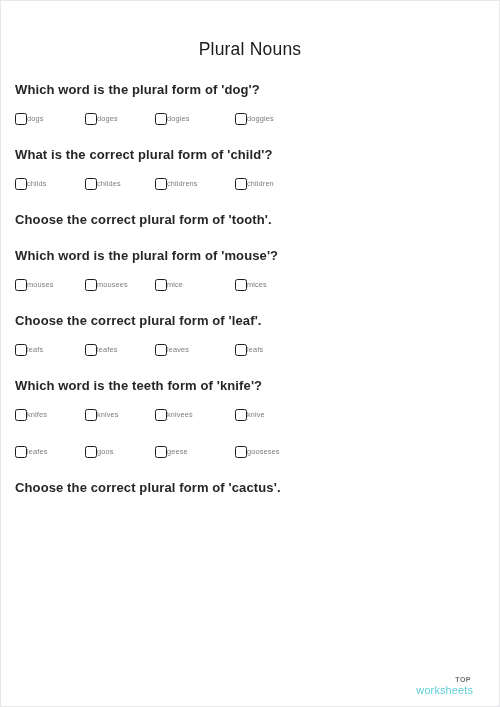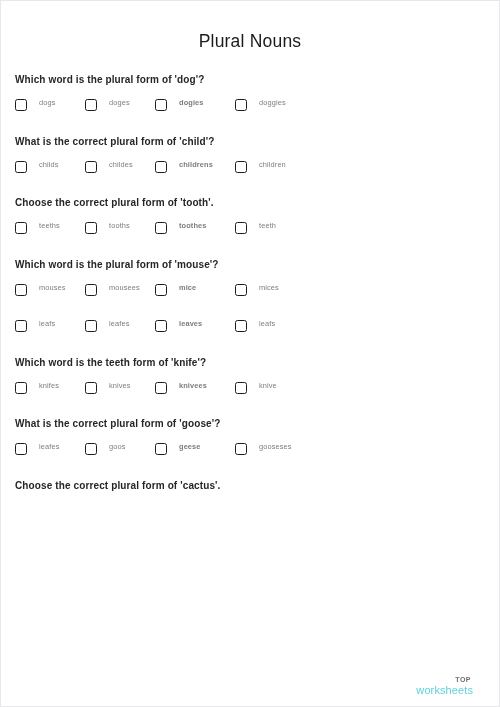--- a/index.html
+++ b/index.html
@@ -21,54 +21,54 @@
     background: #ffffff;
     border: 1px solid #e8e8ea;
     padding: 0;
   }
   .worksheet-title {
     text-align: center;
     font-size: 17.5px;
     font-weight: 400;
     color: #1b1b1b;
     letter-spacing: 0.2px;
-    margin: 8px;
+    margin: 16px;
     padding-top: 22px;
     padding-bottom: 0;
   }
   .questions {
     margin-top: 22px;
   }
   .question-block {
     padding: 0 0 0 14px;
     margin-bottom: 20.5px;
   }
   .question-prompt {
-    font-size: 10px;
+    font-size: 13px;
     font-weight: 700;
     color: #262626;
     letter-spacing: 0.12px;
     margin: 0 0 13px 0;
     line-height: 1.2;
   }
   .options-row {
     position: relative;
     height: 16px;
   }
   .option {
     position: absolute;
     top: 0;
     display: flex;
-    align-items: flex-start;
-    gap: 12px;
+    align-items: center;
+    gap: 0;
     height: 16px;
   }
   .option:nth-child(1) { left: 0px; }
   .option:nth-child(2) { left: 70px; }
-  .option:nth-child(3) { left: 140px; font-weight: bold; }
+  .option:nth-child(3) { left: 140px; }
   .option:nth-child(4) { left: 220px; }
   .checkbox {
     box-sizing: border-box;
     width: 12px;
     height: 12px;
     border: 1.6px solid #1c1c1c;
     border-radius: 2.5px;
     background: #ffffff;
     flex: 0 0 auto;
   }
@@ -148,38 +148,20 @@
             <span class="option-label">childrens</span>
           </div>
           <div class="option">
             <span class="checkbox"></span>
             <span class="option-label">children</span>
           </div>
         </div>
       </div>
       <div class="question-block">
         <p class="question-prompt">Choose the correct plural form of 'tooth'.</p>
-        <div class="options-row">
-          <div class="option">
-            <span class="checkbox"></span>
-            <span class="option-label">teeths</span>
-          </div>
-          <div class="option">
-            <span class="checkbox"></span>
-            <span class="option-label">tooths</span>
-          </div>
-          <div class="option">
-            <span class="checkbox"></span>
-            <span class="option-label">toothes</span>
-          </div>
-          <div class="option">
-            <span class="checkbox"></span>
-            <span class="option-label">teeth</span>
-          </div>
-        </div>
       </div>
       <div class="question-block">
         <p class="question-prompt">Which word is the plural form of 'mouse'?</p>
         <div class="options-row">
           <div class="option">
             <span class="checkbox"></span>
             <span class="option-label">mouses</span>
           </div>
           <div class="option">
             <span class="checkbox"></span>
@@ -189,20 +171,21 @@
             <span class="checkbox"></span>
             <span class="option-label">mice</span>
           </div>
           <div class="option">
             <span class="checkbox"></span>
             <span class="option-label">mices</span>
           </div>
         </div>
       </div>
       <div class="question-block">
+        <p class="question-prompt">Choose the correct plural form of 'leaf'.</p>
         <div class="options-row">
           <div class="option">
             <span class="checkbox"></span>
             <span class="option-label">leafs</span>
           </div>
           <div class="option">
             <span class="checkbox"></span>
             <span class="option-label">leafes</span>
           </div>
           <div class="option">
@@ -230,21 +213,20 @@
             <span class="checkbox"></span>
             <span class="option-label">knivees</span>
           </div>
           <div class="option">
             <span class="checkbox"></span>
             <span class="option-label">knive</span>
           </div>
         </div>
       </div>
       <div class="question-block">
-        <p class="question-prompt">What is the correct plural form of 'goose'?</p>
         <div class="options-row">
           <div class="option">
             <span class="checkbox"></span>
             <span class="option-label">leafes</span>
           </div>
           <div class="option">
             <span class="checkbox"></span>
             <span class="option-label">goos</span>
           </div>
           <div class="option">

